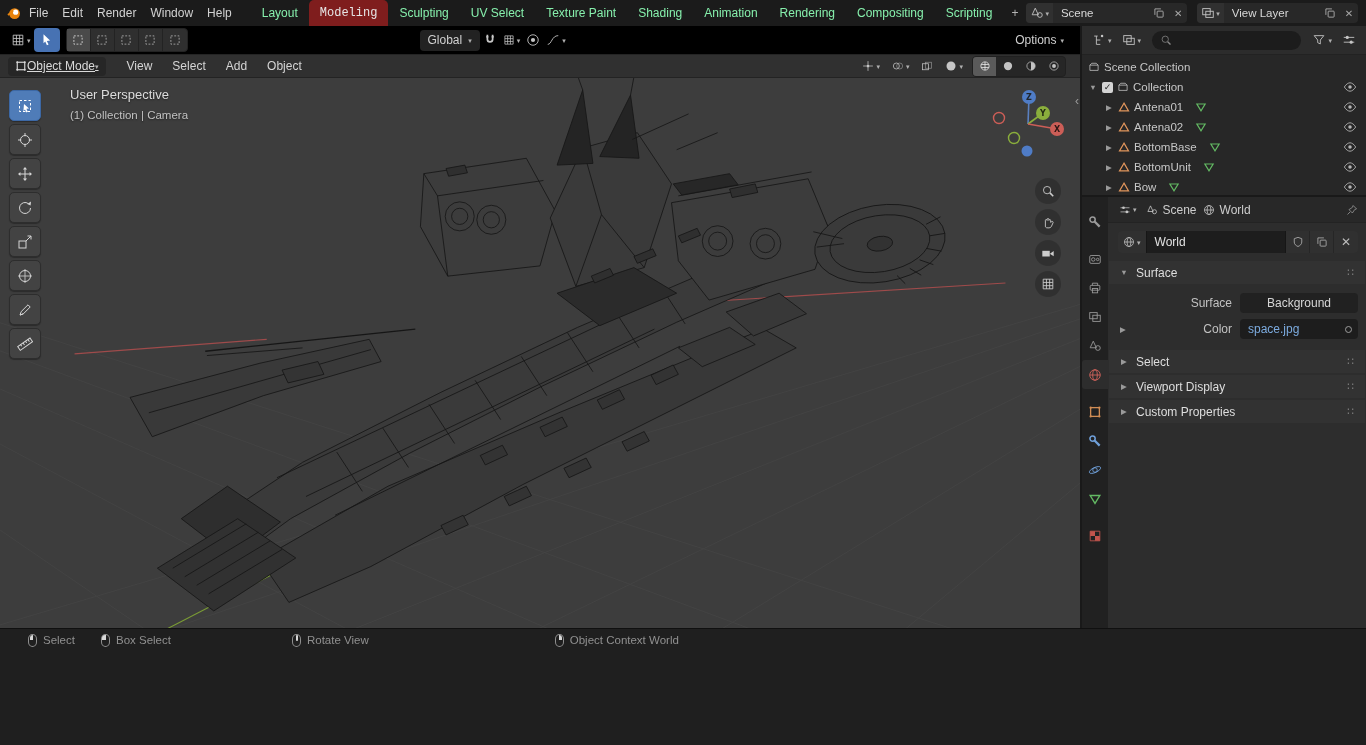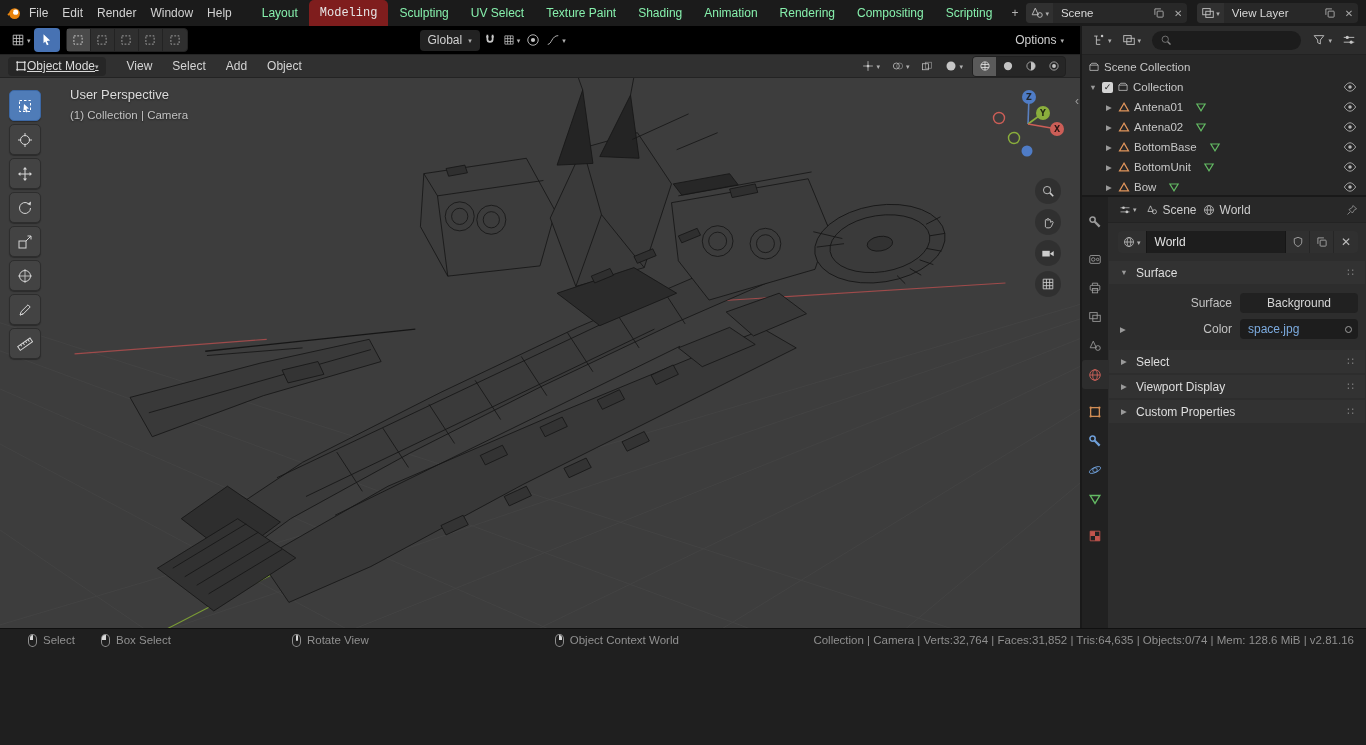--- a/index.html
+++ b/index.html
@@ -955,16 +955,15 @@
       <span>Box Select</span>
     </span>
     <span class="hint g1">
       <span class="mouse m-mid"></span>
       <span>Rotate View</span>
     </span>
     <span class="hint g2">
       <span class="mouse m-right"></span>
       <span>Object Context World</span>
     </span>
-    <span class="stats">Collection | Camera | Verts:32,764 | Faces:31,852 | Tris:64,635 | Objects:0/74 | Mem: 128.6 MiB | v2.81.16</span>
   </div>
 
 </div>
 
 </body></html>

